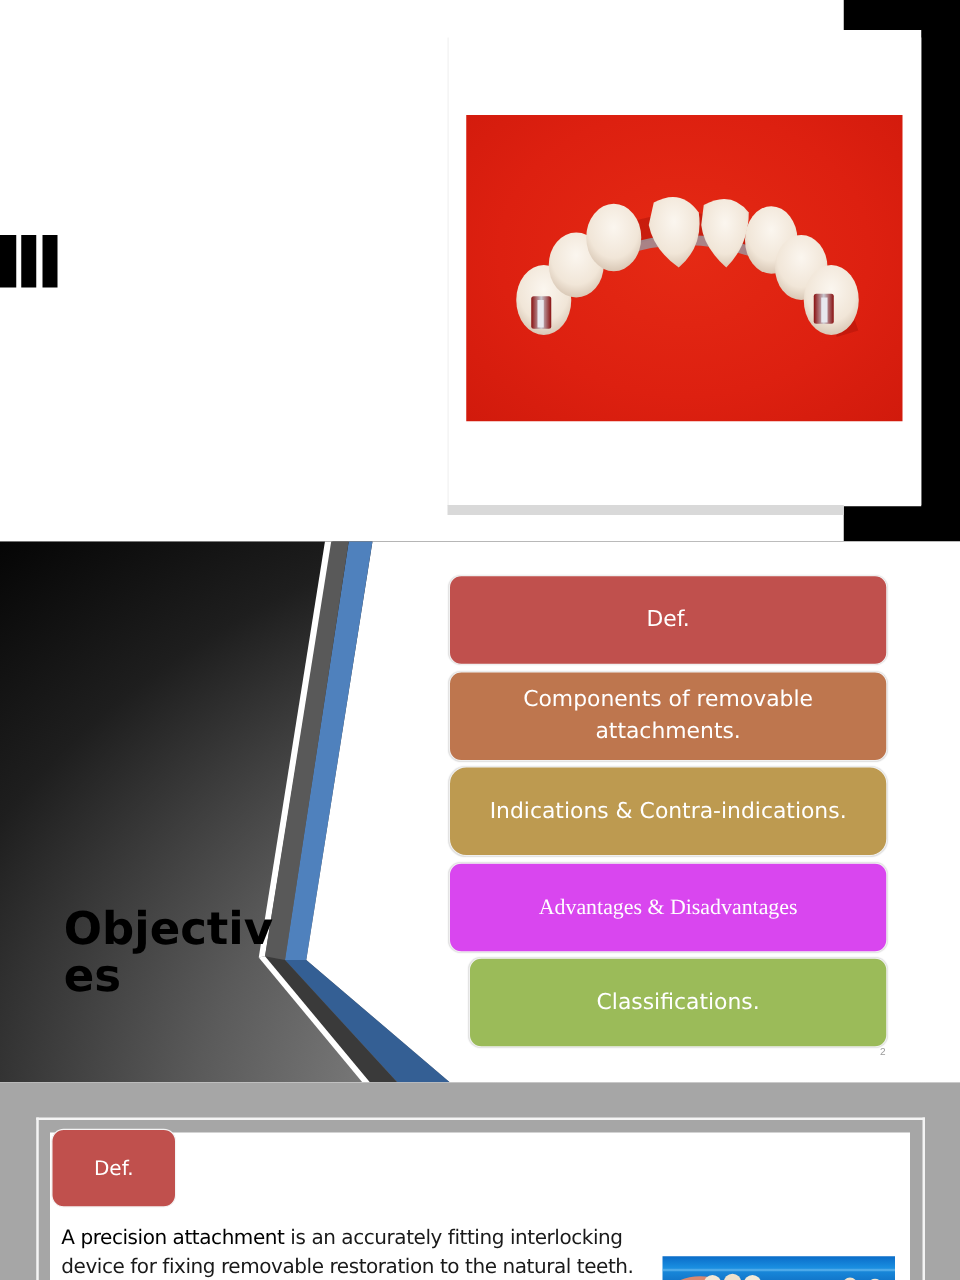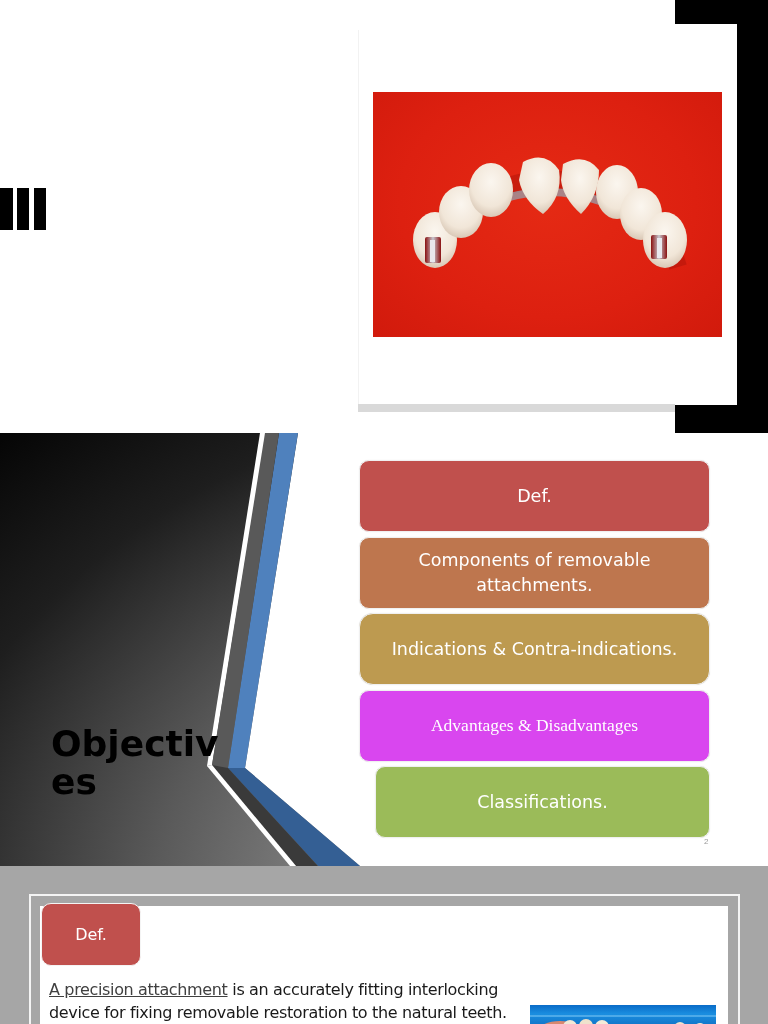--- a/index.html
+++ b/index.html
@@ -65,21 +65,21 @@
     position: absolute; left: 41px; top: 37px; width: 100px; height: 63px;
     background: #c0504d; border: 1.5px solid #f4f4f4; border-radius: 10px;
     display: flex; align-items: center; justify-content: center;
     color: #fff; font-family: "DejaVu Sans", sans-serif; font-size: 16px;
   }
   .def-text {
     position: absolute; left: 49px; top: 112px; width: 480px;
     font-family: "DejaVu Sans", sans-serif; font-size: 16px; line-height: 23px; color: #1a1a1a;
     letter-spacing: -0.35px;
   }
-  .def-text .highlight { color: #404040; text-decoration: underline; }
+  .def-text .highlight { color: #000000; }
   .bottom-photo {
     position: absolute; left: 530px; top: 139px; width: 186px; height: 30px;
     background: linear-gradient(180deg, #0a6cc8 0%, #1a8ee0 30%, #0a5fb4 100%);
     overflow: hidden;
   }
 </style>
 </head>
 <body>
 
 <section class="slide" id="slide1">

